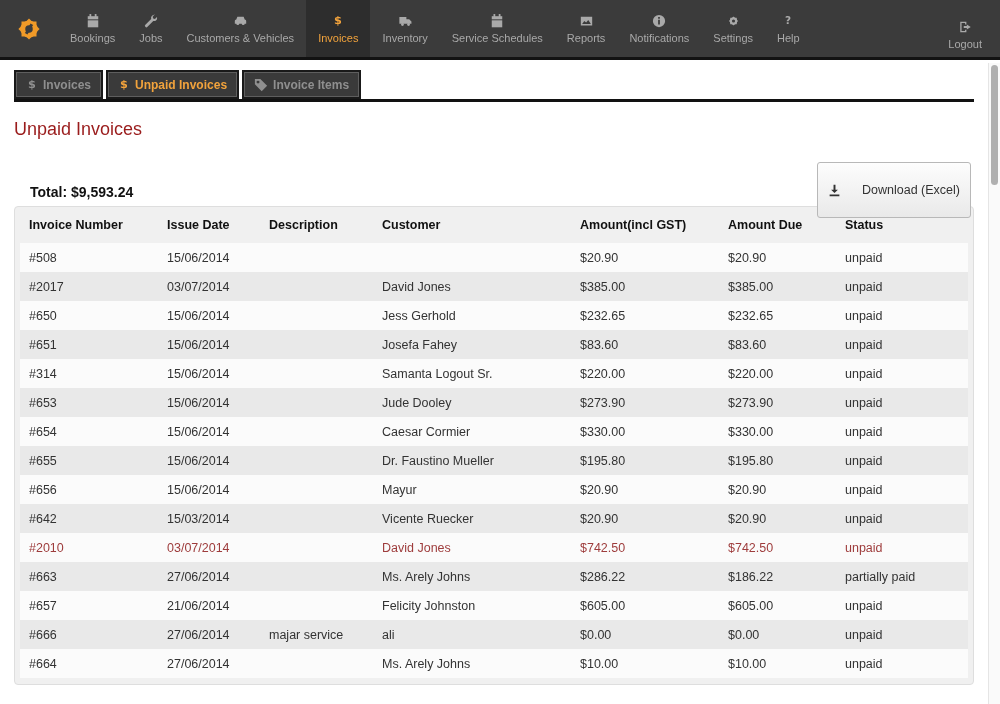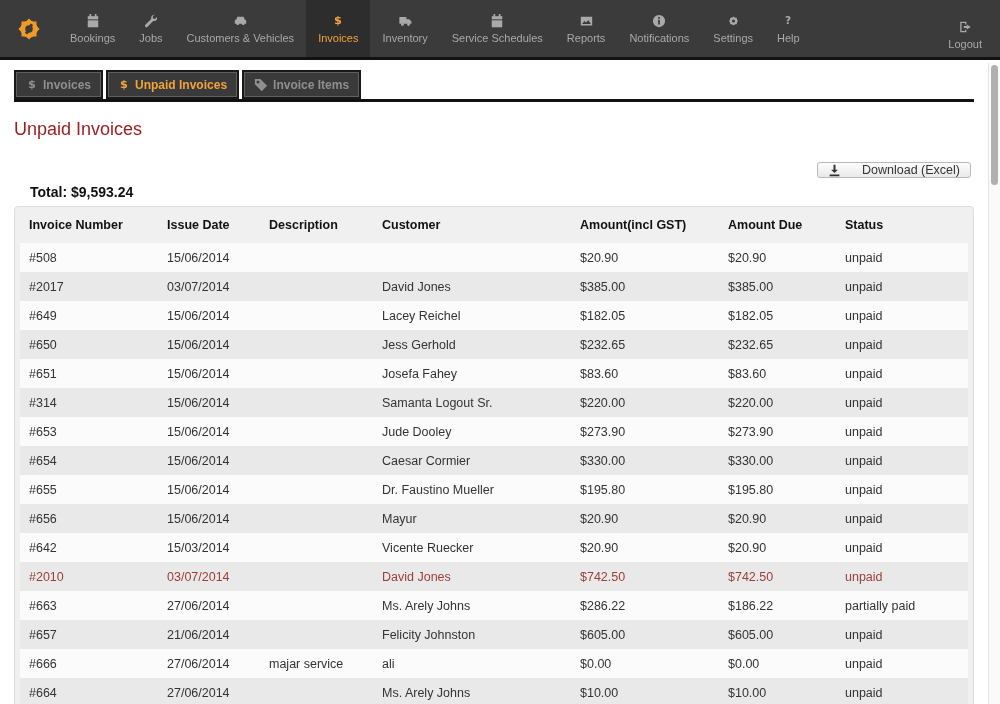--- a/index.html
+++ b/index.html
@@ -40,21 +40,21 @@
 
   
   .page-title { margin:17px 14px 0; font-size:18px; font-weight:normal; color:#9a1c1c; }
   .toolbar { position:relative; margin:0 14px; height:66px; width:960px; }
   .total { position:absolute; left:16px; bottom:6px; font-size:14px; font-weight:bold; color:#111; }
   .download-btn {
     position:absolute; right:3px; top:22px;
     display:flex; align-items:center; gap:21px;
     background:linear-gradient(#fdfdfd,#e9e9e9);
     border:1px solid #b8b8b8; border-radius:3px;
-    font-size:12.5px; color:#333; padding:0 10px; cursor:pointer;
+    font-size:12.5px; color:#333; padding:20px 10px; cursor:pointer;
     font-family:"Liberation Sans", sans-serif;
   }
 
   
   .table-panel {
     margin:0 14px; width:960px; background:#f0f0f0;
     border:1px solid #dedede; border-radius:4px; padding:0 5px 6px;
   }
   table { border-collapse:separate; border-spacing:0; table-layout:fixed; width:100%; font-size:12.5px; }
   th, td { padding:0; text-align:left; overflow:hidden; white-space:nowrap; }
@@ -274,29 +274,20 @@
         <tr class="">
           <td>#2017</td>
           <td>03/07/2014</td>
           <td></td>
           <td>David Jones</td>
           <td>$385.00</td>
           <td>$385.00</td>
           <td>unpaid</td>
         </tr>
         <tr class="">
-          <td>#649</td>
-          <td>15/06/2014</td>
-          <td></td>
-          <td>Lacey Reichel</td>
-          <td>$182.05</td>
-          <td>$182.05</td>
-          <td>unpaid</td>
-        </tr>
-        <tr class="">
           <td>#650</td>
           <td>15/06/2014</td>
           <td></td>
           <td>Jess Gerhold</td>
           <td>$232.65</td>
           <td>$232.65</td>
           <td>unpaid</td>
         </tr>
         <tr class="">
           <td>#651</td>

